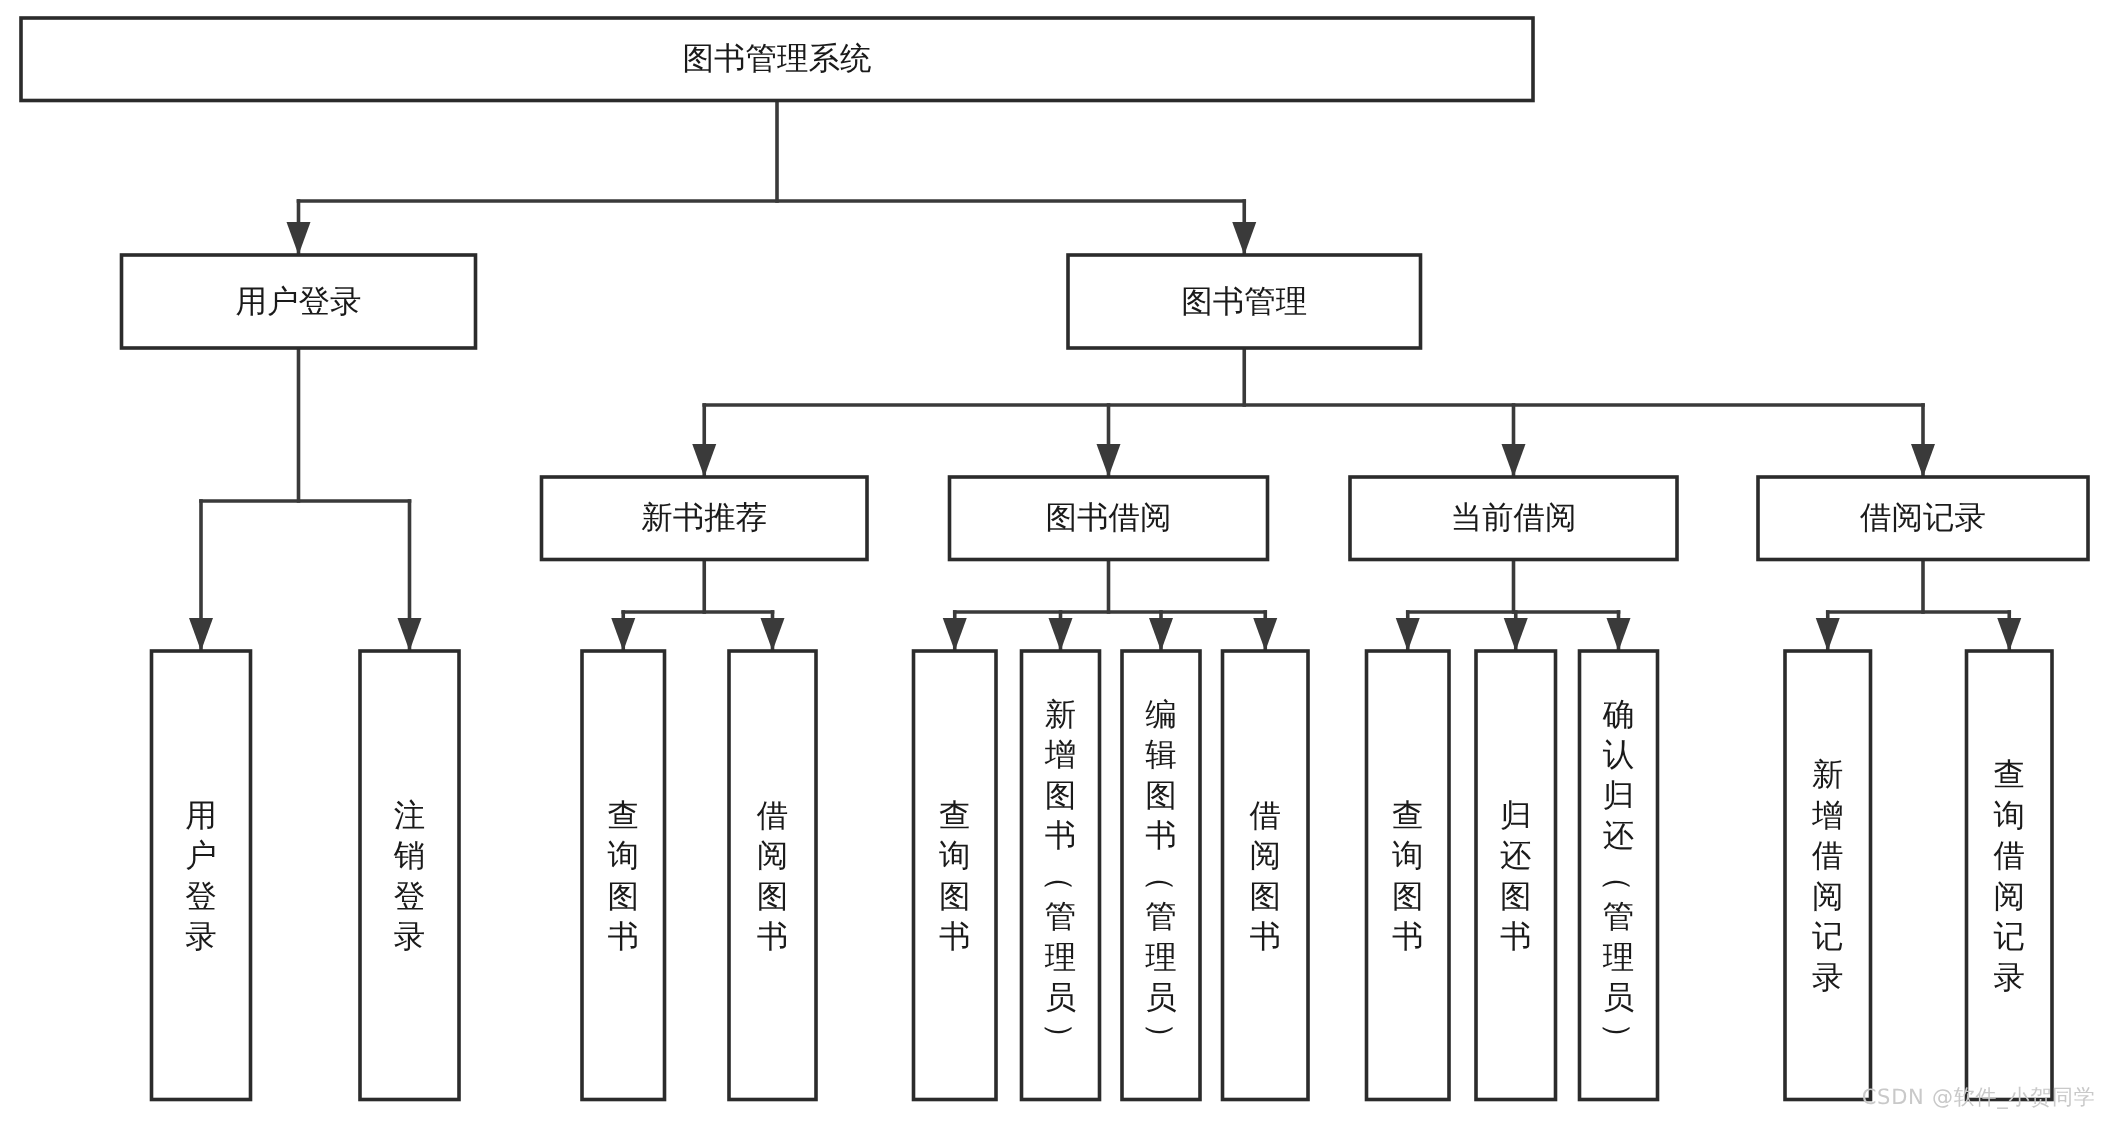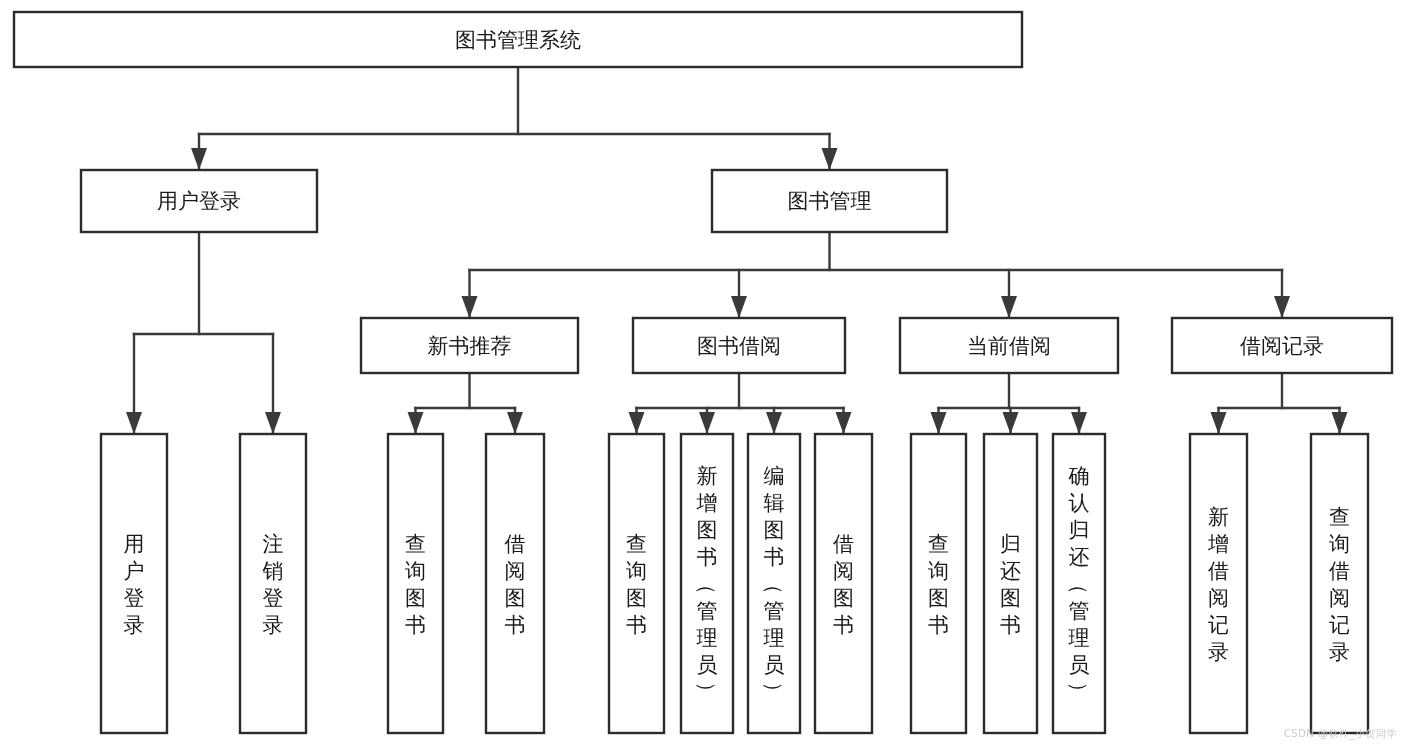--- a/index.html
+++ b/index.html
@@ -52,21 +52,21 @@
     font-family: "DejaVu Sans", "Liberation Sans", sans-serif;
     font-size: 21px;
     fill: #1a1a1a;
     text-anchor: middle;
   }
   .watermark {
     position: absolute;
     right: 8px;
     bottom: 6px;
     font-family: "DejaVu Sans", "Liberation Sans", sans-serif;
-    font-size: 10px;
+    font-size: 14px;
     color: #c9c9c9;
     letter-spacing: 0.5px;
     white-space: nowrap;
     pointer-events: none;
     user-select: none;
   }
 </style>
 </head>
 <body>
 

